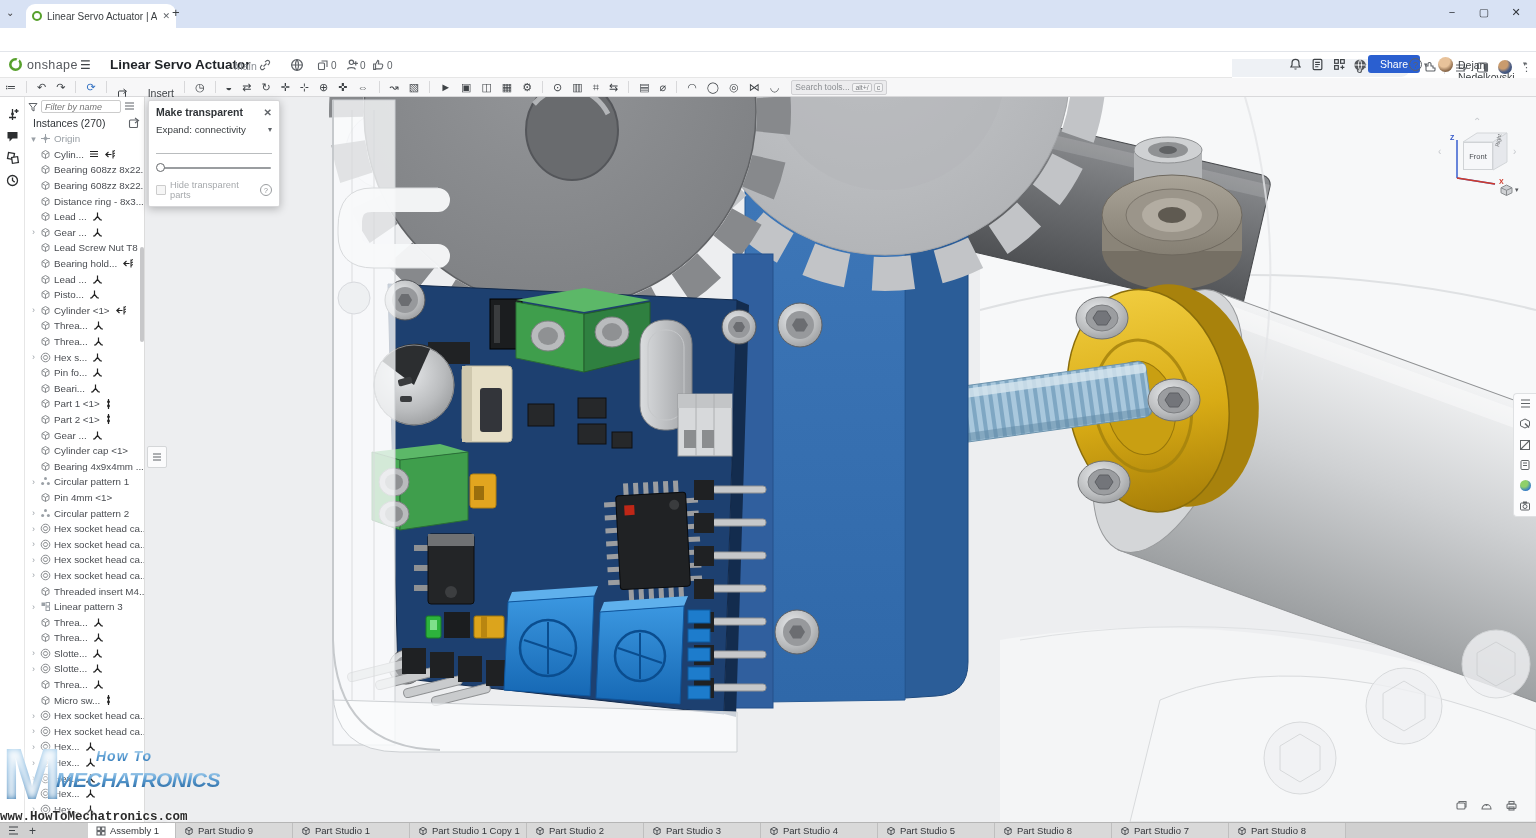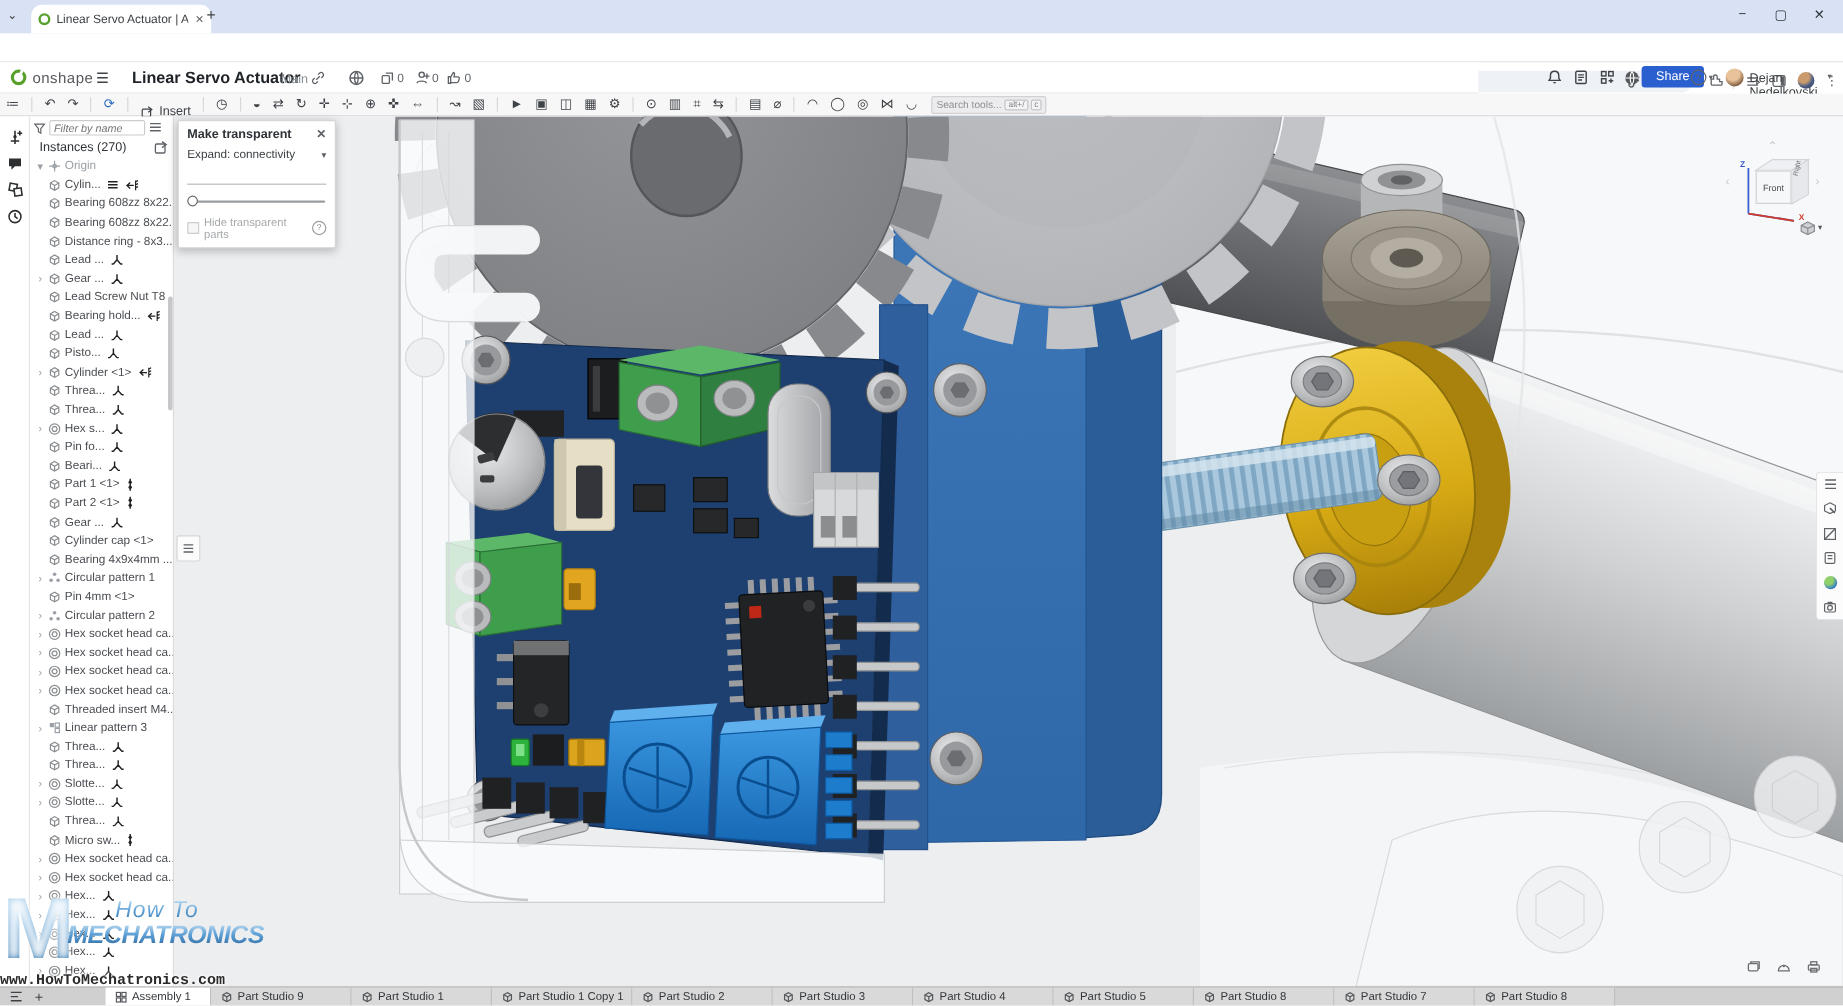--- a/index.html
+++ b/index.html
@@ -38,21 +38,21 @@
   .qcirc{display:inline-flex;width:13px;height:13px;border:1.3px solid #5f6368;border-radius:50%;
     align-items:center;justify-content:center;font-size:9px;color:#5f6368;box-sizing:border-box;}
   .uavatar{width:15px;height:15px;border-radius:50%;background:radial-gradient(circle at 40% 30%,#e8c29a 0 40%,#8d6b4c 70%,#5d452f);}
   .uname{font-size:10.5px;color:#3c4043;}
 
   
   .toolbar{left:0;top:78px;width:1536px;height:19px;background:#f7f7f8;border-bottom:1px solid #d9d9db;
     box-sizing:border-box;display:flex;align-items:center;padding:0 5px;gap:10px;}
   .tbi{font-size:11px;color:#3f4347;line-height:1;}
   .tbdiv{width:1px;height:12px;background:#d8d8da;}
-  .tb-insert{display:flex;align-items:flex-end;gap:5px;font-size:10.5px;color:#3f4347;margin-top:12px;}
+  .tb-insert{display:flex;align-items:flex-end;gap:20px;font-size:10.5px;color:#3f4347;margin-top:12px;}
   .searchbox{margin-left:2px;width:88px;height:13px;background:#ececee;border:1px solid #d1d1d4;border-radius:2px;
     display:flex;align-items:center;font-size:8.5px;color:#8b8e92;padding:0 3px;gap:2px;box-sizing:content-box;}
   .kbd{border:1px solid #c3c4c7;border-radius:2px;font-size:7px;padding:0 2px;color:#7c7f83;background:#f4f4f5;}
 
   
   .lstrip{left:0;top:97px;width:25px;height:725px;background:#fff;border-right:1px solid #e6e6e6;box-sizing:border-box;}
   .lstrip .ic{width:25px;height:22px;}
 
   
   .tpanel{left:25px;top:97px;width:120px;height:725px;background:#fff;border-right:1px solid #dcdcdc;box-sizing:border-box;overflow:hidden;}
@@ -113,21 +113,21 @@
   .btab{display:flex;align-items:center;gap:4px;padding:0 8px;font-size:9.5px;color:#33363a;
     border-right:1px solid #bfbfbf;background:#d9d9d9;width:117px;box-sizing:border-box;flex:none;white-space:nowrap;overflow:hidden;}
   .btab.active{background:#fff;width:88px;}
 
   
   .wmark{left:0;top:742px;width:250px;height:92px;z-index:60;pointer-events:none;}
   .wm-m{position:absolute;left:2px;top:-4px;font-size:72px;font-weight:bold;line-height:1;
     background:linear-gradient(180deg,#bfe0f5 0%,#5d9fd4 45%,#21669f 100%);
     -webkit-background-clip:text;background-clip:text;color:transparent;
     text-shadow:0 0 6px rgba(255,255,255,.9);}
-  .wm-l1{position:absolute;left:96px;top:6px;font-size:19px;font-weight:normal;font-style:italic;
+  .wm-l1{position:absolute;left:96px;top:6px;font-size:14px;font-weight:bold;font-style:italic;
     background:linear-gradient(180deg,#cde7f8 0%,#5d9fd4 50%,#2a6fae 100%);
     -webkit-background-clip:text;background-clip:text;color:transparent;letter-spacing:1px;text-align:right;}
   .wm-l2{position:absolute;left:56px;top:26px;font-size:21px;font-weight:bold;font-style:italic;
     background:linear-gradient(180deg,#cde7f8 0%,#5d9fd4 45%,#1f5d96 100%);
     -webkit-background-clip:text;background-clip:text;color:transparent;letter-spacing:-.5px;}
   .wm-url{position:absolute;left:0px;top:68px;font-family:"Liberation Mono",monospace;font-size:12.5px;
     font-weight:bold;color:#2b2b2b;text-shadow:0 0 2px #fff,0 0 3px #fff,0 0 4px #fff;}
 </style>
 </head>
 <body>

